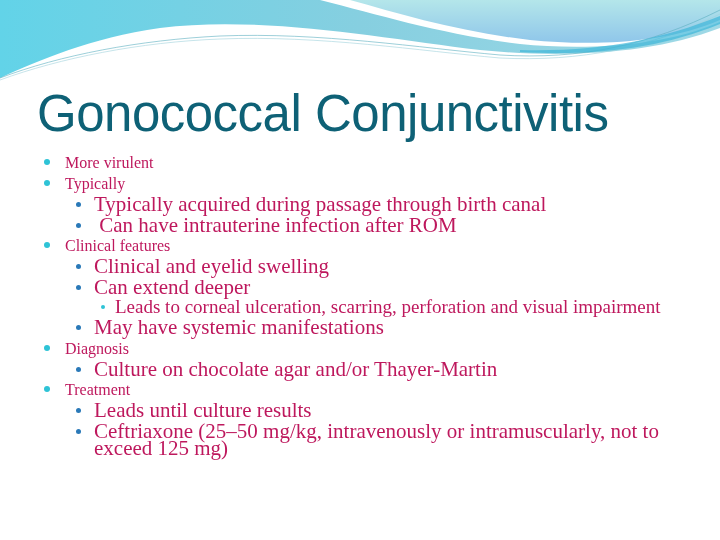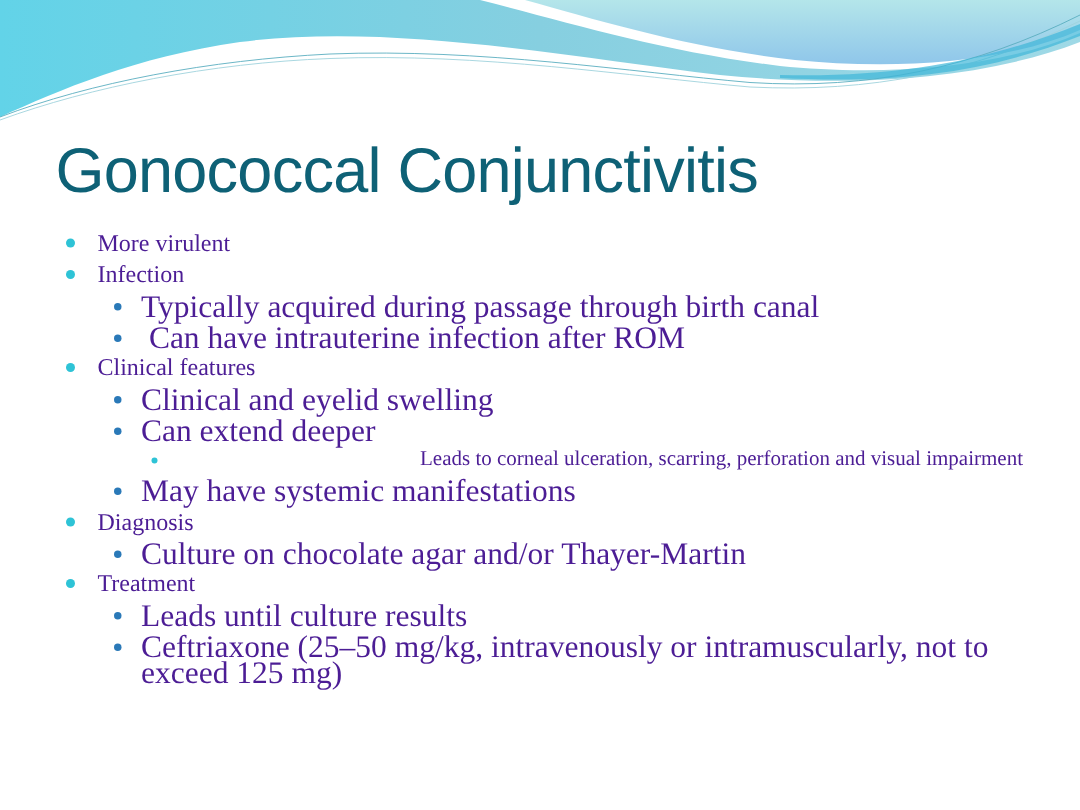--- a/index.html
+++ b/index.html
@@ -5,29 +5,29 @@
   html, body { margin: 0; padding: 0; }
   body {
     width: 720px; height: 540px; position: relative; overflow: hidden;
     background: #ffffff;
     font-family: "Liberation Serif", "DejaVu Serif", serif;
   }
   .header-wave { position: absolute; left: 0; top: 0; width: 720px; height: 90px; }
   .title {
     position: absolute; left: 37px; top: 84px;
     font-family: "Liberation Sans", "DejaVu Sans", sans-serif;
-    font-size: 42px; color: #0e6176; letter-spacing: -0.5px;
+    font-size: 51px; color: #0e6176; letter-spacing: -0.5px;
     margin: 0; font-weight: normal; line-height: 60px;
   }
   .content { position: absolute; left: 42px; top: 152px; width: 640px; }
   ul { list-style: none; margin: 0; padding: 0; }
-  li { position: relative; color: #4c1d95; }
+  li { position: relative; color: #be185d; }
   .l1 { font-size: 16px; line-height: 21px; padding-left: 23px; }
   .l2 { font-size: 21px; line-height: 20.5px; padding-left: 52px; }
-  .l3 { font-size: 14px; line-height: 20px; padding-left: 73px; text-align: right; }
+  .l3 { font-size: 19px; line-height: 20px; padding-left: 73px; }
   .bullet { position: absolute; border-radius: 50%; }
   .l1 .bullet { left: 2px; top: 7px; width: 6px; height: 6px; background: #2ec3d6; }
   .l2 .bullet { left: 34px; top: 8px; width: 5px; height: 5px; background: #2a79b8; }
   .l3 .bullet { left: 59px; top: 8px; width: 4px; height: 4px; background: #2ec3d6; }
 </style>
 </head>
 <body>
 
 <svg class="header-wave" viewBox="0 0 720 90" preserveAspectRatio="none">
   <defs>
@@ -47,21 +47,21 @@
   <path d="M0,78 C60,55 140,40 220,36 C320,32 420,48 500,55 C580,60 650,45 720,10" fill="none" stroke="#5aaec0" stroke-width="0.6"></path>
   <path d="M0,80 C60,58 140,42 220,39 C320,35 420,51 500,58 C580,62 650,48 720,14" fill="none" stroke="#9fd2dc" stroke-width="0.6"></path>
   <path d="M520,50 C600,52 660,40 720,16 L720,24 C660,48 600,56 520,52 Z" fill="#3fb7d8" opacity="0.7"></path>
 </svg>
 
 <h1 class="title">Gonococcal Conjunctivitis</h1>
 
 <div class="content">
   <ul>
     <li class="l1"><span class="bullet"></span><span>More virulent</span></li>
-    <li class="l1"><span class="bullet"></span><span>Infection</span></li>
+    <li class="l1"><span class="bullet"></span><span>Typically</span></li>
     <li class="l2"><span class="bullet"></span><span>Typically acquired during passage through birth canal</span></li>
     <li class="l2"><span class="bullet"></span><span style="white-space:pre"> Can have intrauterine infection after ROM</span></li>
     <li class="l1"><span class="bullet"></span><span>Clinical features</span></li>
     <li class="l2"><span class="bullet"></span><span>Clinical and eyelid swelling</span></li>
     <li class="l2"><span class="bullet"></span><span>Can extend deeper</span></li>
     <li class="l3"><span class="bullet"></span><span>Leads to corneal ulceration, scarring, perforation and visual impairment</span></li>
     <li class="l2"><span class="bullet"></span><span>May have systemic manifestations</span></li>
     <li class="l1"><span class="bullet"></span><span>Diagnosis</span></li>
     <li class="l2"><span class="bullet"></span><span>Culture on chocolate agar and/or Thayer-Martin</span></li>
     <li class="l1"><span class="bullet"></span><span>Treatment</span></li>

